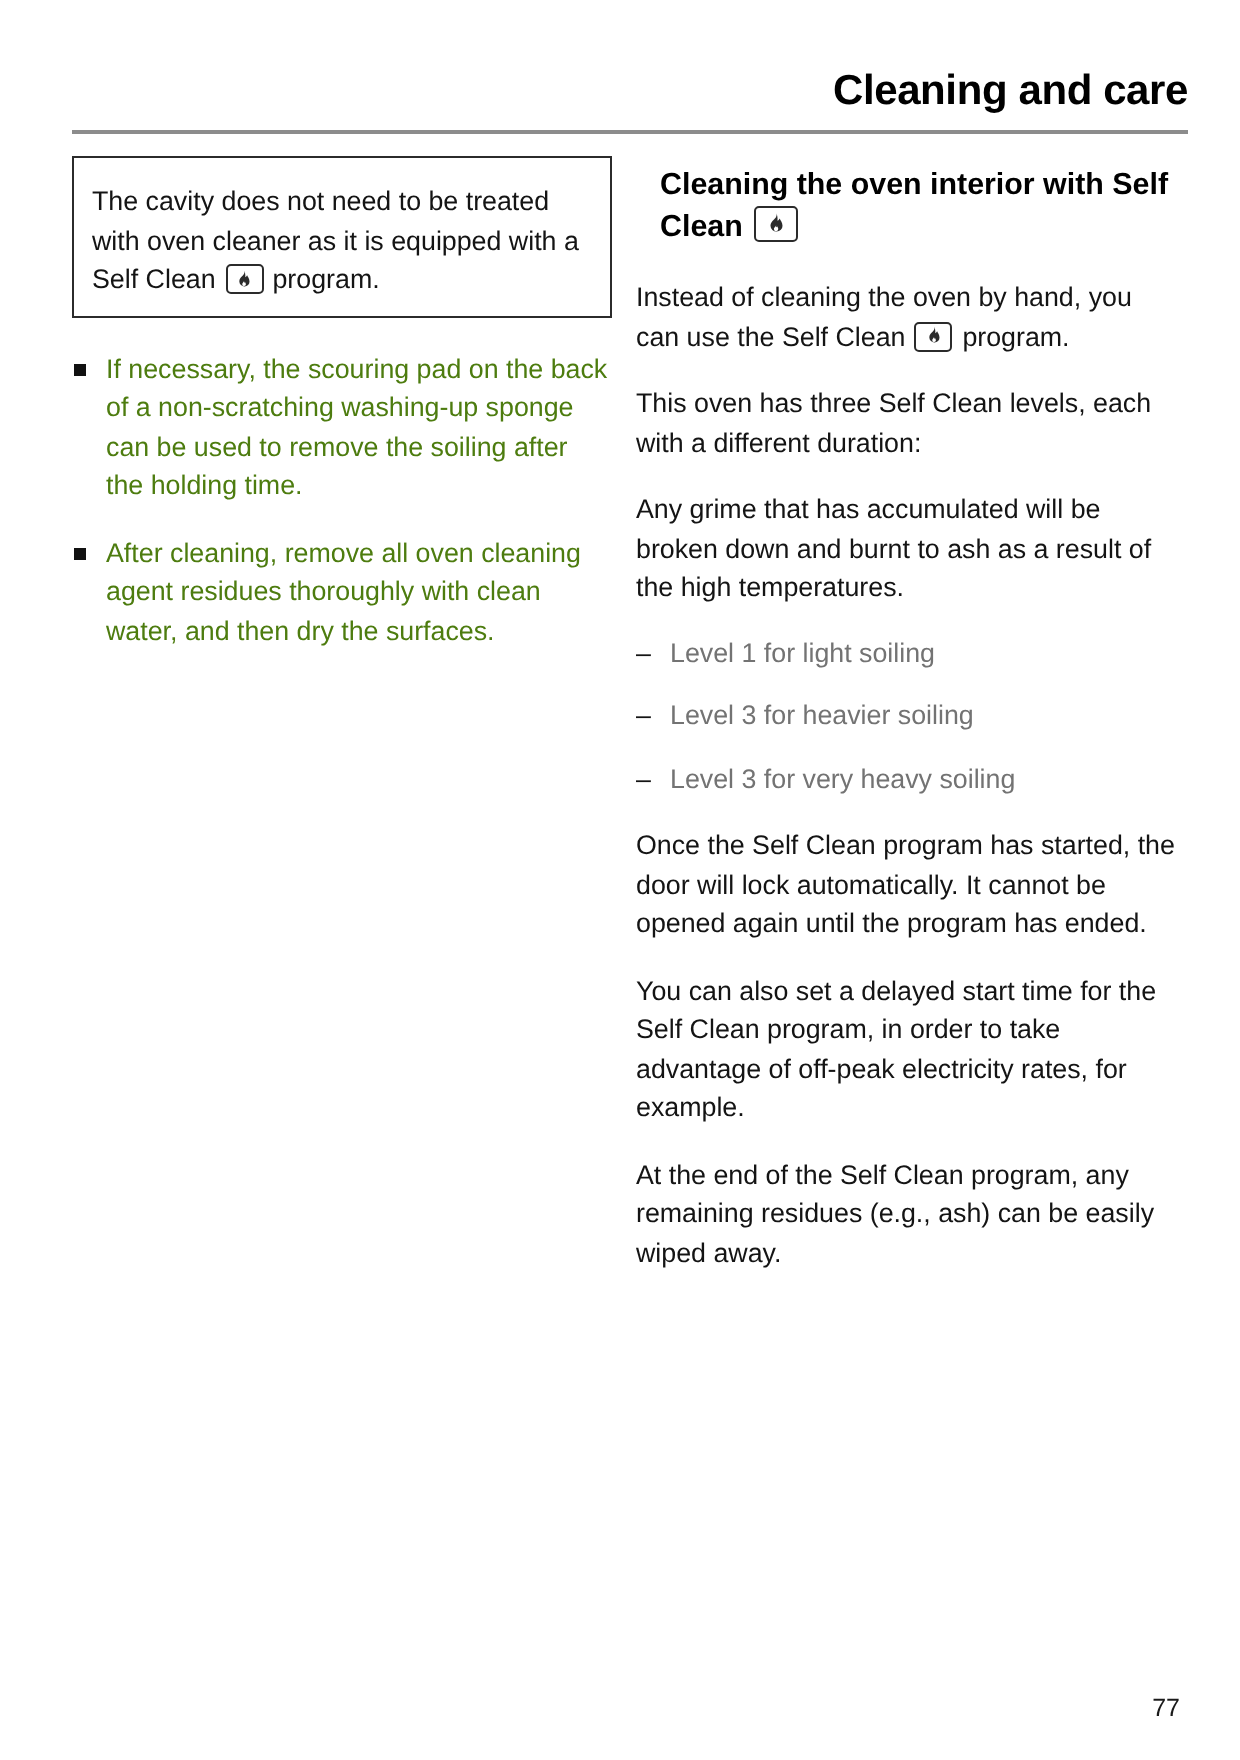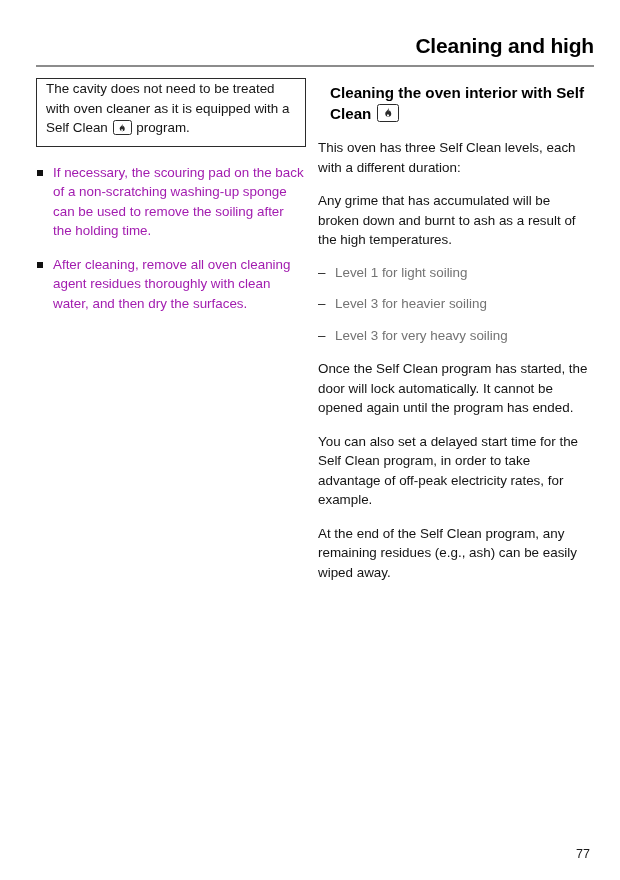--- a/index.html
+++ b/index.html
@@ -85,21 +85,21 @@
     position: absolute;
     top: 0;
     width: 270px;
   }
   .col-left { left: 36px; }
   .col-right { left: 318px; }
 
   
   .note-box {
     border: 1.3px solid #2b2b2b;
-    padding: 0 9px 8px 9px;
+    padding: 12px 9px 8px 9px;
     box-sizing: border-box;
     width: 270px;
   }
   .note-box p {
     margin: 0;
     font-size: 13.4px;
     line-height: 19.5px;
     color: #141414;
   }
 
@@ -108,21 +108,21 @@
     list-style: none;
     margin: 16px 0 0 0;
     padding: 0;
   }
   ul.sq-list > li {
     position: relative;
     padding-left: 17px;
     margin-bottom: 14px;
     font-size: 13.4px;
     line-height: 19.5px;
-    color: #a21caf;
+    color: #4d7c0f;
   }
   ul.sq-list > li:last-child { margin-bottom: 0; }
   ul.sq-list > li::before {
     content: "";
     position: absolute;
     left: 1px;
     top: 7px;
     width: 6px;
     height: 6px;
     background: #111111;
@@ -207,21 +207,21 @@
     color: #1a1a1a;
   }
 </style>
 </head>
 <body>
 
 <div class="page">
 
 
   <div class="header">
-    <h1 class="header-title">Cleaning and high</h1>
+    <h1 class="header-title">Cleaning and care</h1>
   </div>
   <div class="header-rule"></div>
 
   <div class="columns">
 
     <div class="col col-left">
 
       <div class="note-box">
         <p><span>The cavity does not need to be treated with oven cleaner as it is equipped with a Self Clean </span><span class="sc-icon"><svg width="11" height="11" viewBox="0 0 24 24" aria-hidden="true">
                 <path d="M12.5 2c.6 3-1.2 4.6-2.6 6-1.6 1.6-3 3-3 5.6A5.6 5.6 0 0 0 12.6 19a5.4 5.4 0 0 0 5.4-5.5c0-3.2-2-4.6-2.6-6.6-.5 1.1-1.3 1.7-2 2.1.3-2.6-.3-5.1-.9-7z" fill="#2b2b2b"></path>
@@ -236,20 +236,24 @@
 
     </div>
 
     <div class="col col-right">
 
       <h2 class="sub-heading"><span>Cleaning the oven interior with Self Clean </span><span class="sc-icon lg"><svg width="13" height="13" viewBox="0 0 24 24" aria-hidden="true">
               <path d="M12.5 2c.6 3-1.2 4.6-2.6 6-1.6 1.6-3 3-3 5.6A5.6 5.6 0 0 0 12.6 19a5.4 5.4 0 0 0 5.4-5.5c0-3.2-2-4.6-2.6-6.6-.5 1.1-1.3 1.7-2 2.1.3-2.6-.3-5.1-.9-7z" fill="#2b2b2b"></path>
               <path d="M12 12.4c.3 1.2-.5 1.9-1 2.4-.5.6-.9 1-.9 1.8a2 2 0 0 0 4 .1c0-1.1-.7-1.6-1-2.6-.3.5-.6.8-1 1 .2-1-.1-2-.1-2.7z" fill="#ffffff"></path>
             </svg></span></h2>
 
+      <p class="para first"><span>Instead of cleaning the oven by hand, you can use the Self Clean </span><span class="sc-icon"><svg width="11" height="11" viewBox="0 0 24 24" aria-hidden="true">
+              <path d="M12.5 2c.6 3-1.2 4.6-2.6 6-1.6 1.6-3 3-3 5.6A5.6 5.6 0 0 0 12.6 19a5.4 5.4 0 0 0 5.4-5.5c0-3.2-2-4.6-2.6-6.6-.5 1.1-1.3 1.7-2 2.1.3-2.6-.3-5.1-.9-7z" fill="#2b2b2b"></path>
+              <path d="M12 12.4c.3 1.2-.5 1.9-1 2.4-.5.6-.9 1-.9 1.8a2 2 0 0 0 4 .1c0-1.1-.7-1.6-1-2.6-.3.5-.6.8-1 1 .2-1-.1-2-.1-2.7z" fill="#ffffff"></path>
+            </svg></span><span> program.</span></p>
 
       <p class="para">This oven has three Self Clean levels, each with a different duration:</p>
 
       <p class="para">Any grime that has accumulated will be broken down and burnt to ash as a result of the high temperatures.</p>
 
       <ul class="dash-list">
         <li>Level 1 for light soiling</li>
         <li>Level 3 for heavier soiling</li>
         <li>Level 3 for very heavy soiling</li>
       </ul>

